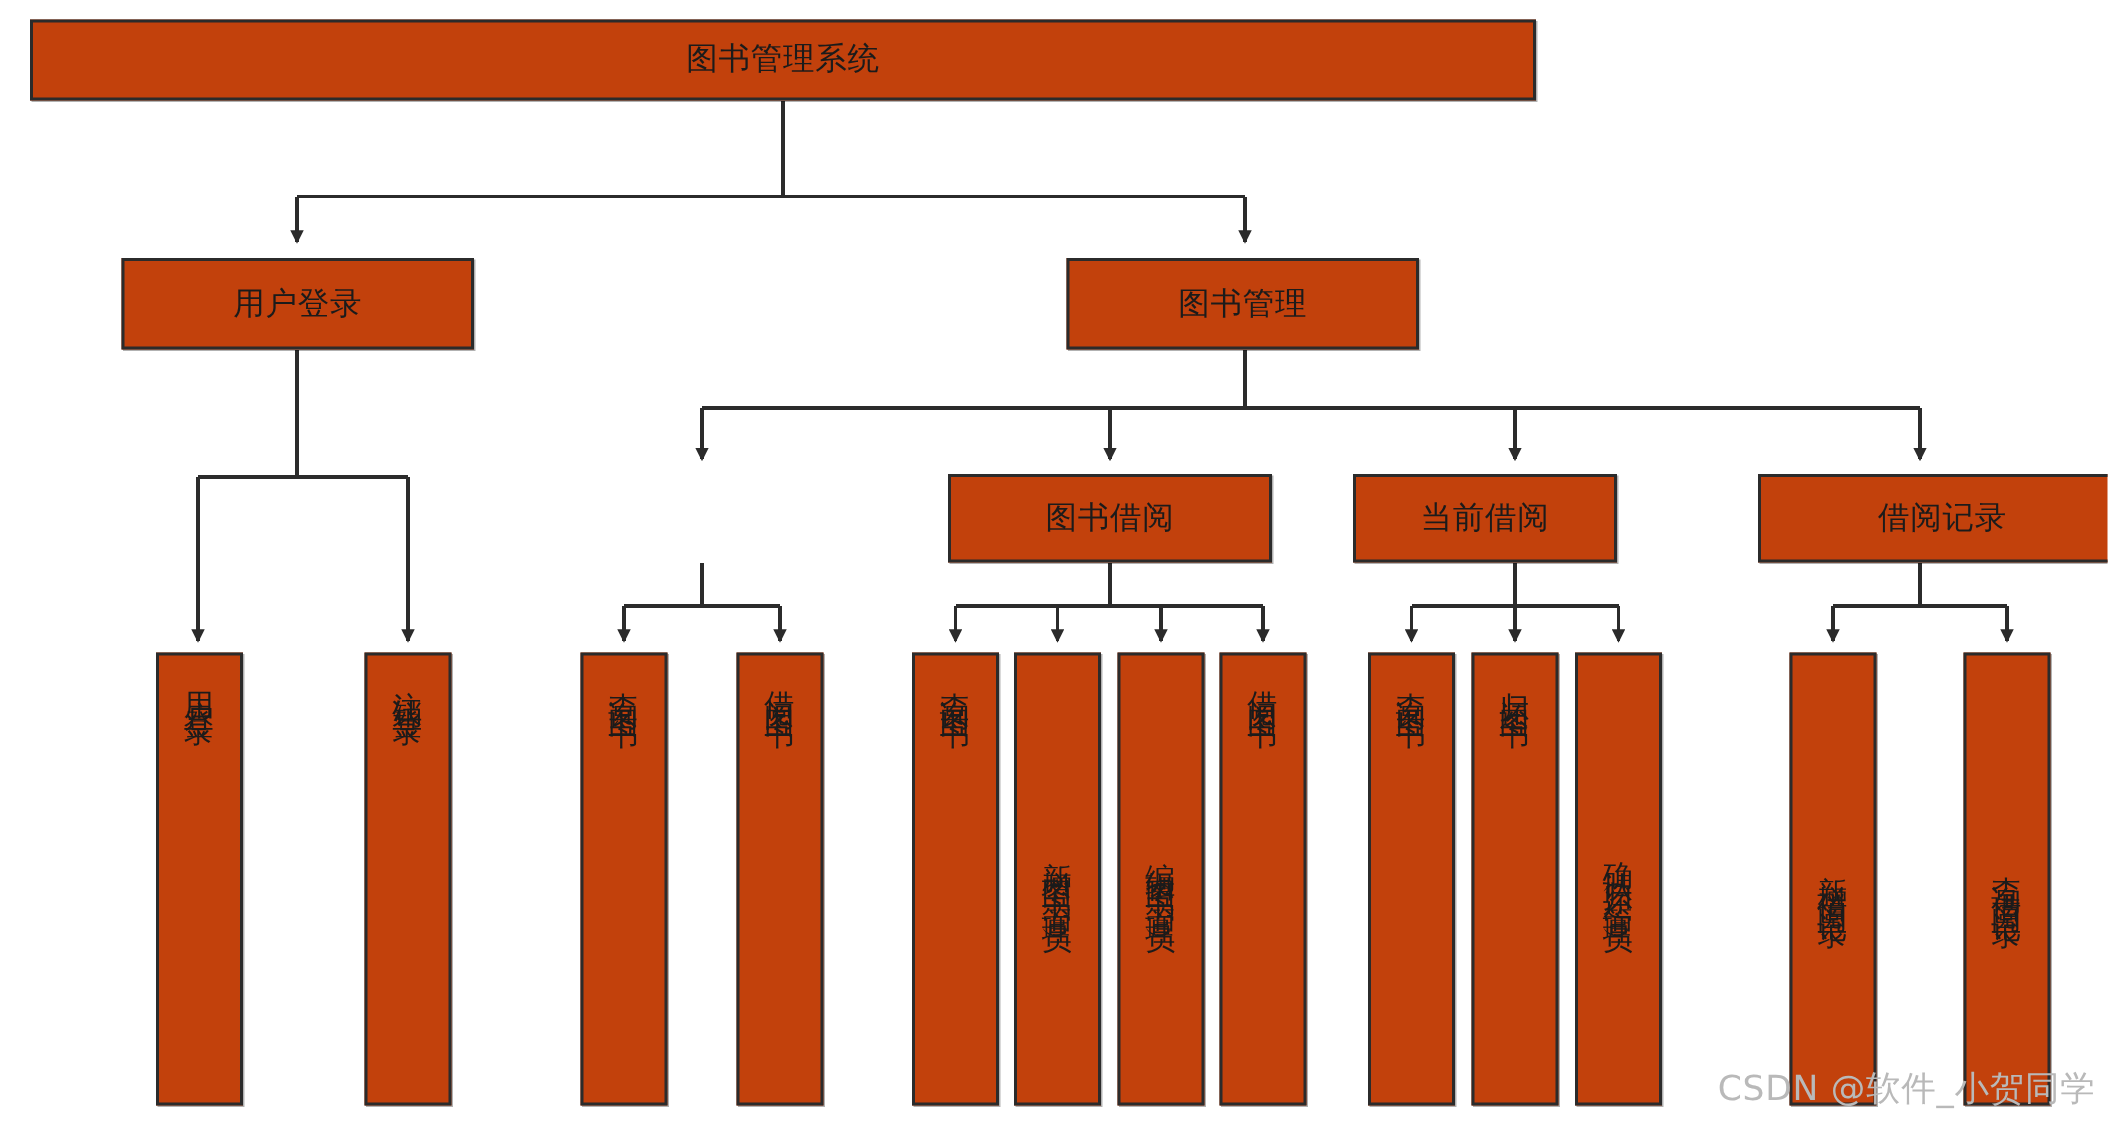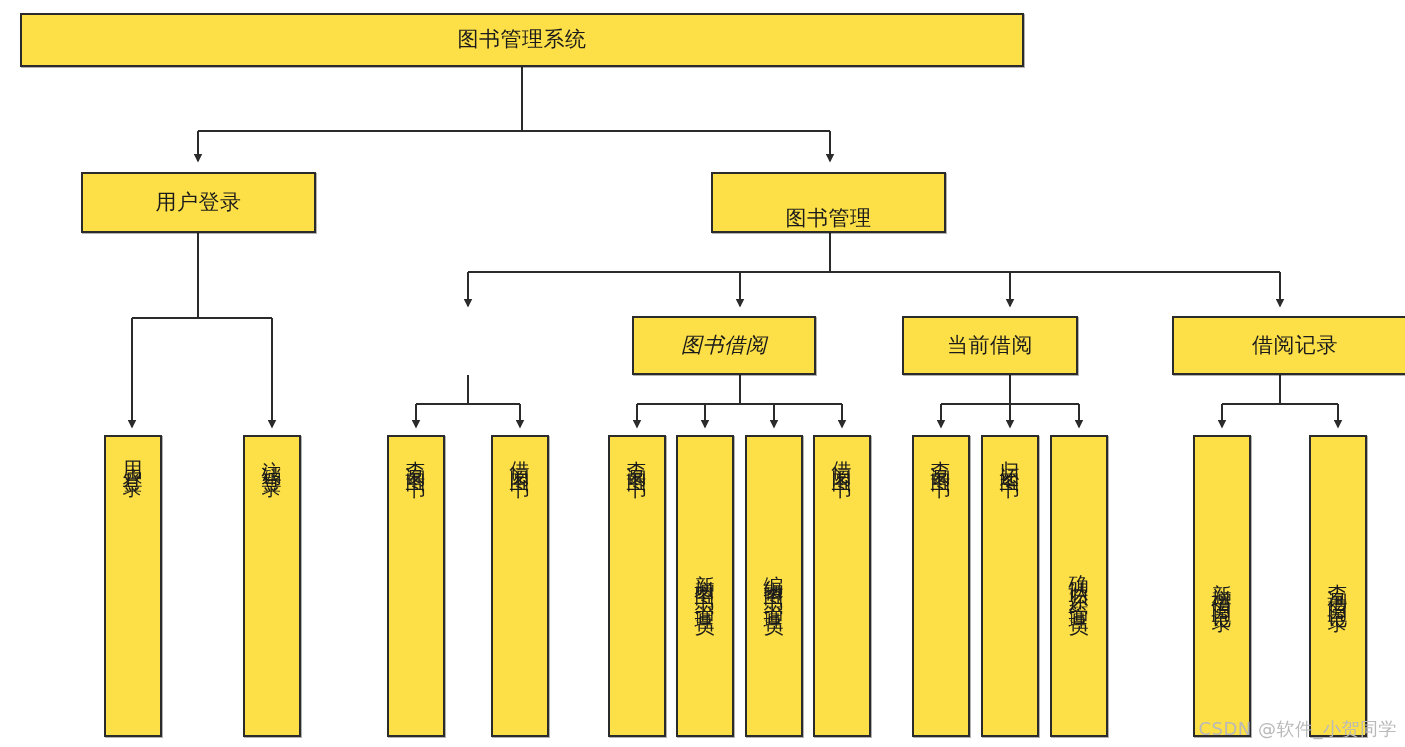--- a/index.html
+++ b/index.html
@@ -21,21 +21,21 @@
   }
   svg#diagram-svg {
     position: absolute;
     top: 0; left: 0;
     width: 1405px;
     height: 747px;
   }
   .node-box {
     position: absolute;
     box-sizing: border-box;
-    background: #fde047;
+    background: #c2410c;
     border: 2px solid #2b2b2b;
     box-shadow: 1px 1px 0 rgba(0,0,0,0.30);
     display: flex;
     align-items: center;
     justify-content: center;
   }
   .node-label-h {
     font-size: 21px;
     color: #1b1b1b;
     line-height: 1.2;
@@ -57,21 +57,21 @@
     writing-mode: vertical-rl;
     text-orientation: upright;
     letter-spacing: 6px;
     line-height: 1;
     white-space: nowrap;
   }
   .watermark {
     position: absolute;
     right: 8px;
     bottom: 6px;
-    font-size: 18px;
+    font-size: 23px;
     color: #b9b9b9;
     letter-spacing: 0.5px;
     white-space: nowrap;
     pointer-events: none;
   }
 </style>
 </head>
 <body>
 
 <div id="diagram-root">
@@ -126,25 +126,25 @@
     </g>
   </svg>
 
   <div class="node-box" style="left:20px; top:13px; width:1004px; height:54px;">
     <span class="node-label-h">图书管理系统</span>
   </div>
 
   <div class="node-box" style="left:81px; top:172px; width:235px; height:61px;">
     <span class="node-label-h">用户登录</span>
   </div>
-  <div class="node-box" style="left:711px; top:172px; width:235px; height:61px;align-items:flex-end;">
+  <div class="node-box" style="left:711px; top:172px; width:235px; height:61px;">
     <span class="node-label-h">图书管理</span>
   </div>
 
-  <div class="node-box" style="left:632px; top:316px; width:184px; height:59px;font-style:italic;">
+  <div class="node-box" style="left:632px; top:316px; width:216px; height:59px;">
     <span class="node-label-h">图书借阅</span>
   </div>
   <div class="node-box" style="left:902px; top:316px; width:176px; height:59px;">
     <span class="node-label-h">当前借阅</span>
   </div>
   <div class="node-box" style="left:1172px; top:316px; width:246px; height:59px;">
     <span class="node-label-h">借阅记录</span>
   </div>
 
   <div class="node-box leaf" style="left:104px; top:435px; width:58px; height:302px;">

